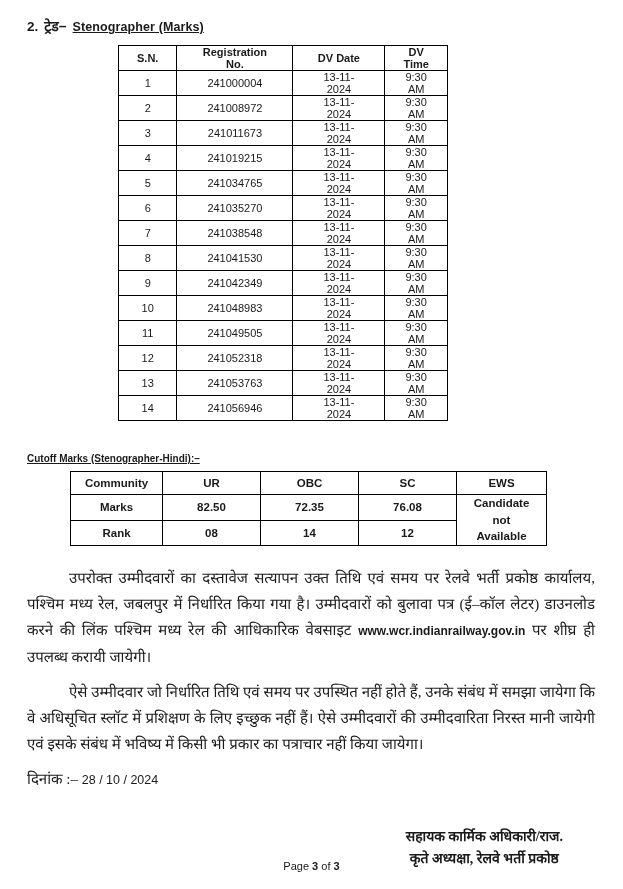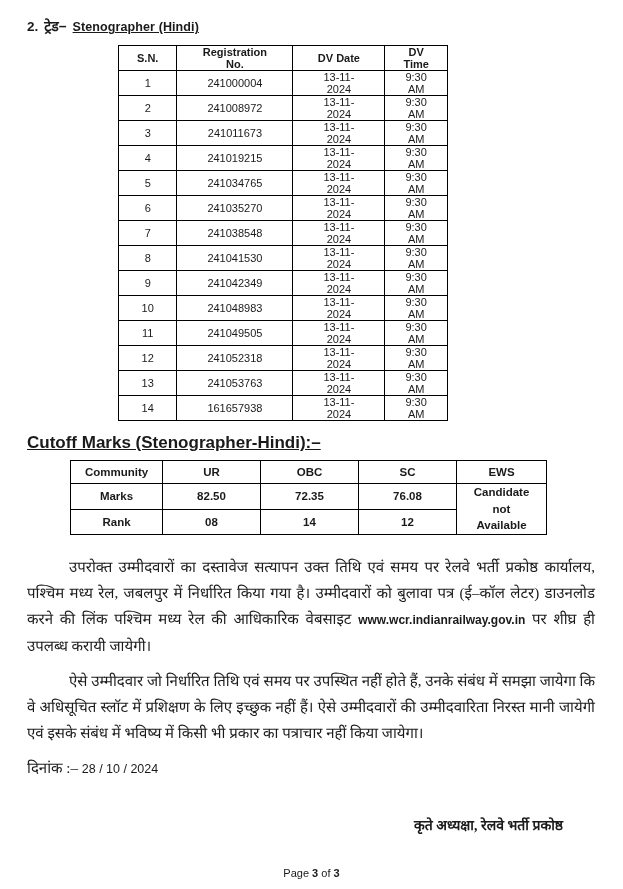--- a/index.html
+++ b/index.html
@@ -39,23 +39,23 @@
   .dv-table th, .dv-table td {
     border: 1px solid #000;
     text-align: center;
     vertical-align: middle;
     height: 17.6px;
     padding: 0 18px;
   }
   .dv-table th { font-weight: bold; font-size: 11px; }
   
   .cutoff-title {
-    margin-top: 12px;
-    font-weight: bold;
-    font-size: 17px;
+    margin-top: 32px;
+    font-weight: bold;
+    font-size: 10px;
     text-decoration: underline;
   }
   .cutoff-table {
     margin: 7px 0 0 43px;
     font-size: 11.5px;
   }
   .cutoff-table th, .cutoff-table td {
     border: 1px solid #000;
     text-align: center;
     vertical-align: middle;
@@ -98,37 +98,37 @@
   .signature {
     text-align: center;
     font-weight: bold;
     font-size: 14px;
     line-height: 22px;
     font-family: "Liberation Serif", "DejaVu Sans", sans-serif;
   }
   
   .footer {
     position: absolute;
-    bottom: 10px;
+    bottom: 17px;
     left: 0;
     width: 100%;
     text-align: center;
     font-size: 11px;
   }
   .footer b { font-weight: bold; }
 </style>
 </head>
 <body>
 
 <div class="page">
 
   <div class="heading">
     <span>2.</span>
     <span class="trade">ट्रेड–</span>
-    <span class="title">Stenographer (Hindi)</span>
+    <span class="title">Stenographer (Marks)</span>
   </div>
 
   <table class="dv-table">
     <colgroup>
       <col style="width:48px">
         <col style="width:116px">
         <col style="width:92px">
         <col style="width:57px">
     </colgroup>
     <thead>
@@ -213,21 +213,21 @@
           <td>9:30 AM</td>
         </tr>
         <tr>
           <td>13</td>
           <td>241053763</td>
           <td>13-11-2024</td>
           <td>9:30 AM</td>
         </tr>
         <tr>
           <td>14</td>
-          <td>161657938</td>
+          <td>241056946</td>
           <td>13-11-2024</td>
           <td>9:30 AM</td>
         </tr>
       </tbody>
   </table>
 
   <div class="cutoff-title">Cutoff Marks (Stenographer-Hindi):–</div>
 
   <table class="cutoff-table">
     <colgroup>
@@ -267,20 +267,21 @@
 
   <p class="para second">ऐसे उम्मीदवार जो निर्धारित तिथि एवं समय पर उपस्थित नहीं होते हैं, उनके संबंध में समझा जायेगा कि वे अधिसूचित स्लॉट में प्रशिक्षण के लिए इच्छुक नहीं हैं। ऐसे उम्मीदवारों की उम्मीदवारिता निरस्त मानी जायेगी एवं इसके संबंध में भविष्य में किसी भी प्रकार का पत्राचार नहीं किया जायेगा।</p>
 
   <div class="meta-line">
     <span>दिनांक :–</span>
     <span class="latin">28 / 10 / 2024</span>
   </div>
 
   <div class="signature-wrap">
     <div class="signature">
+      <div>सहायक कार्मिक अधिकारी/राज.</div>
       <div>कृते अध्यक्षा, रेलवे भर्ती प्रकोष्ठ</div>
     </div>
   </div>
 
   <div class="footer">
     <span>Page</span>
     <b>3</b>
     <span>of</span>
     <b>3</b>
   </div>

